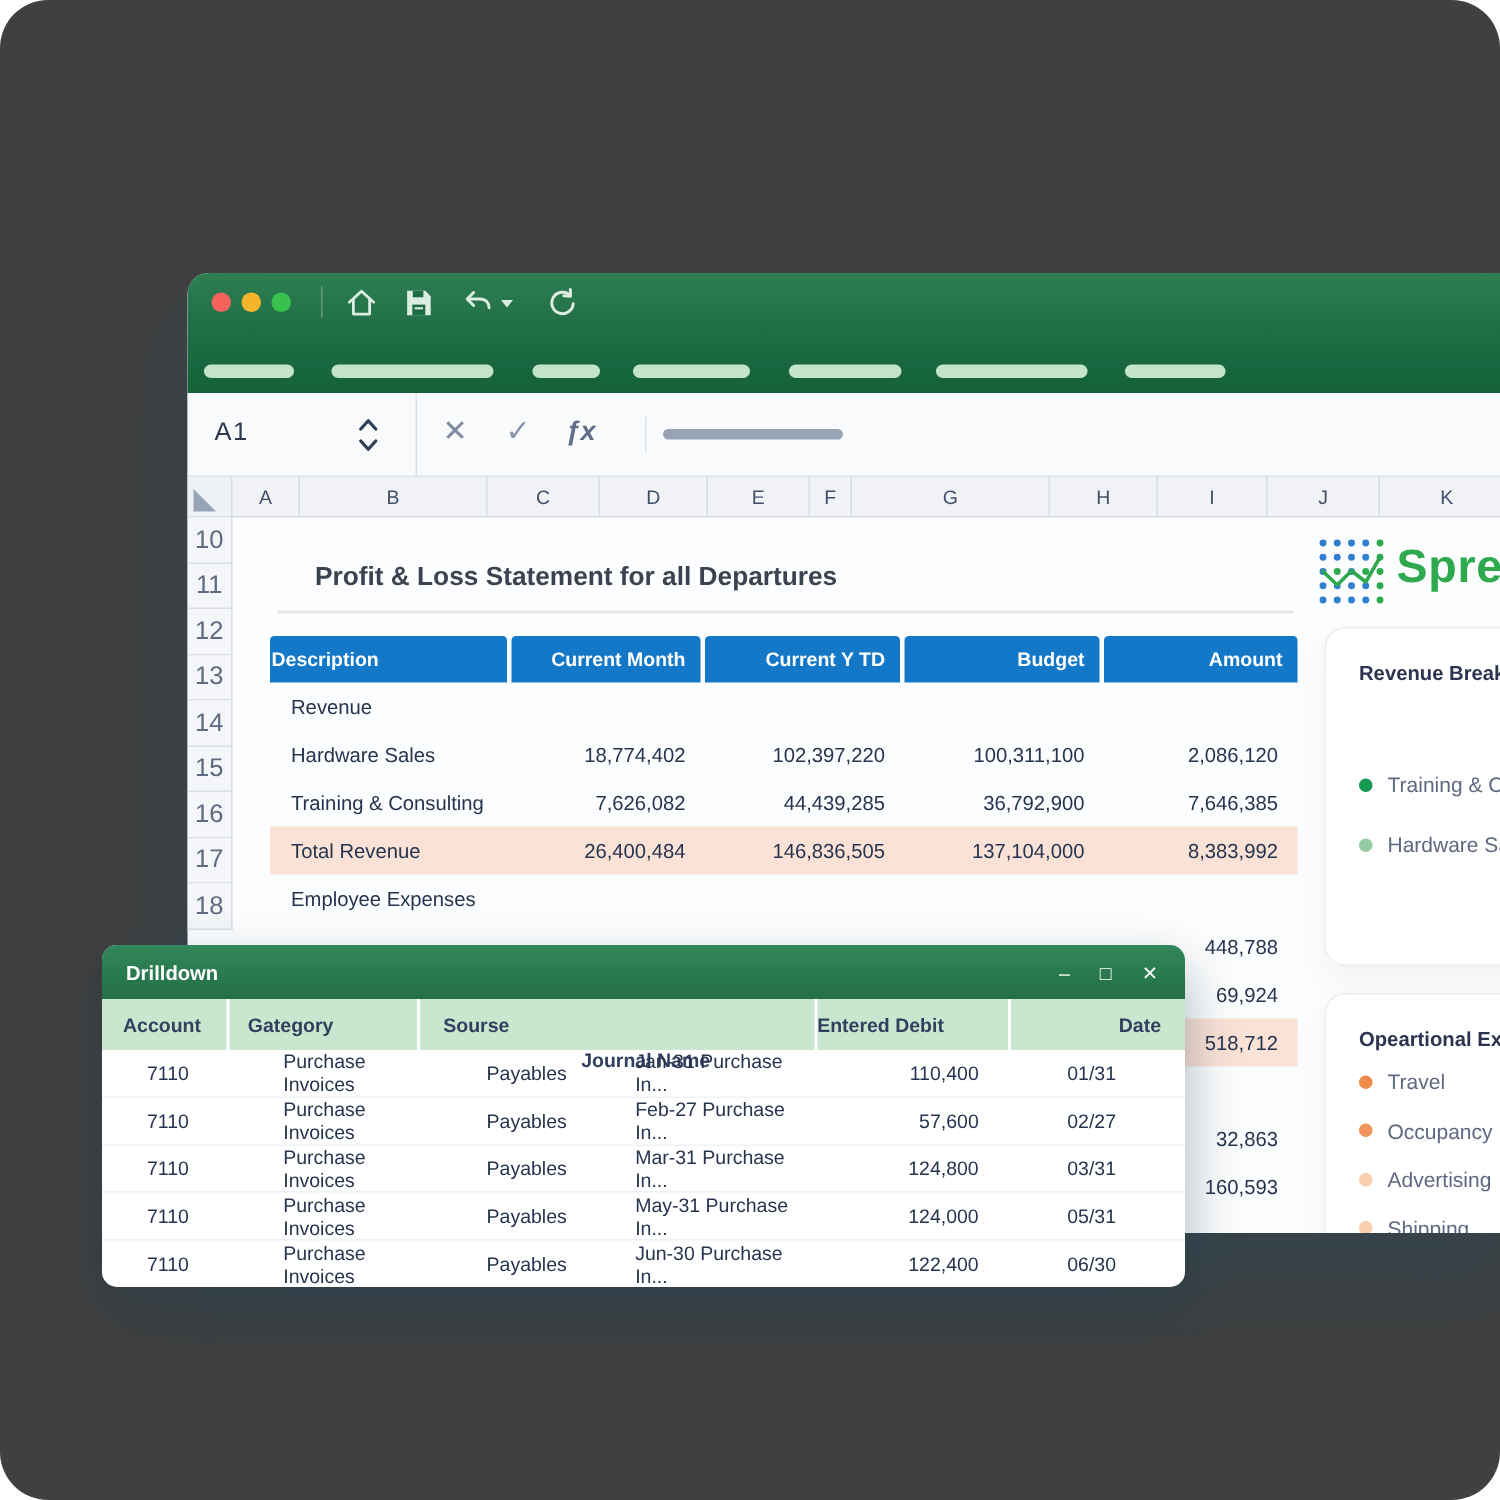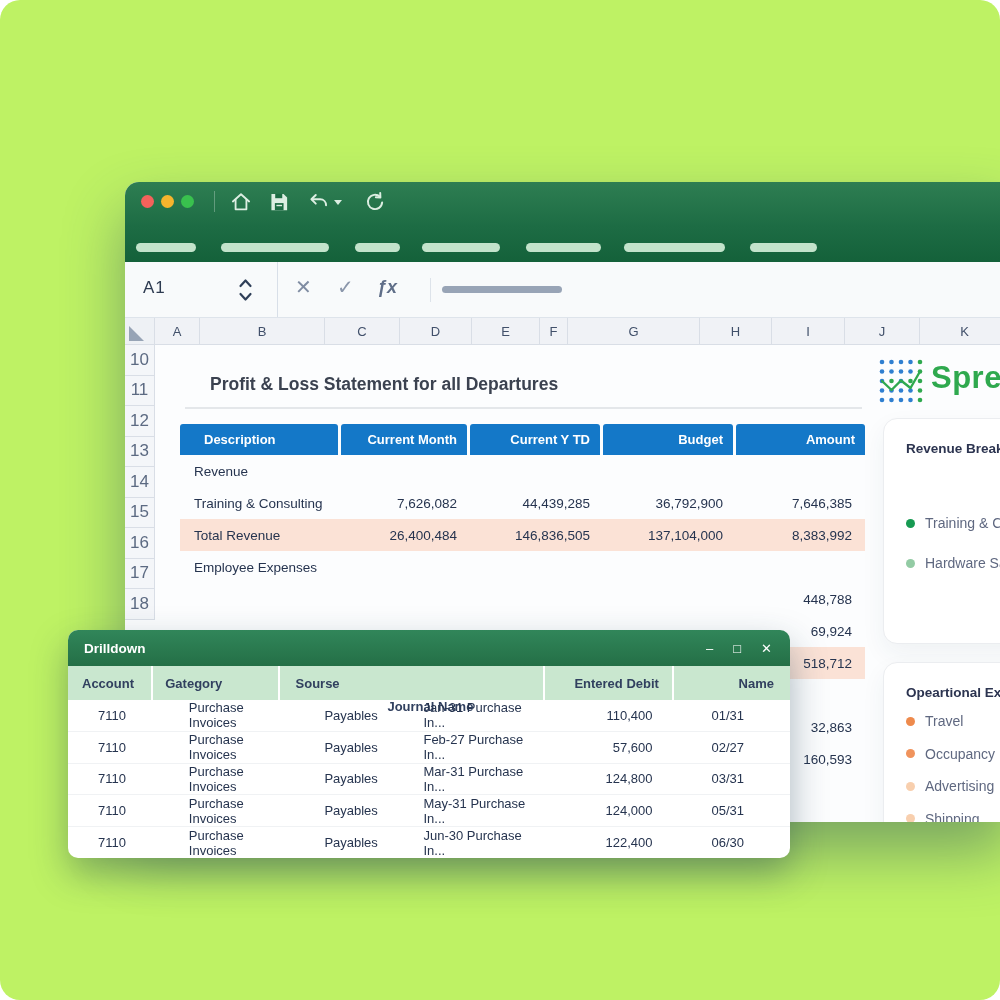--- a/index.html
+++ b/index.html
@@ -1,19 +1,19 @@
 <!DOCTYPE html>
 <html><head>
 <meta charset="utf-8">
 <style>
   * { margin:0; padding:0; box-sizing:border-box; }
   html,body { background:#ffffff; font-family:"Liberation Sans", sans-serif; }
   .canvas {
     position:relative; width:1000px; height:1000px;
-    background:#bef264; border-radius:20px; overflow:hidden;
+    background:#404040; border-radius:32px; overflow:hidden;
   }
 
   
   .main-window {
     position:absolute; left:125px; top:182px; width:885px; height:640px;
     background:#fcfdfe; border-radius:14px 0 0 14px; overflow:hidden;
     box-shadow:0 30px 60px rgba(38,74,96,.45);
   }
   .titlebar {
     position:absolute; left:0; top:0; right:0; height:80px;
@@ -67,21 +67,21 @@
     display:flex; align-items:center; justify-content:center; font-size:17px; color:#5c6a82; cursor:pointer; }
 
   
   .sheet-title { position:absolute; left:85px; top:192px; font-size:17.5px; font-weight:600; color:#3b4250; }
   .title-rule { position:absolute; left:60px; top:225px; width:677px; height:1.5px; background:#e4e7ea; }
 
   .pnl { position:absolute; left:55px; top:242px; width:685px; }
   .pnl-head { display:flex; height:31px; }
   .pnl-head > div { background:#1478c8; color:#ffffff; font-size:13px; font-weight:700;
     display:flex; align-items:center; border-radius:3px 3px 0 0; }
-  .pnl-head > div:nth-of-type(1){width:158px; padding-left:24px;}
+  .pnl-head > div:nth-of-type(1){width:158px; padding-left:1px;}
   .pnl-head > div:nth-of-type(2){width:126px; margin-left:3px; justify-content:flex-end; padding-right:10px;}
   .pnl-head > div:nth-of-type(3){width:130px; margin-left:3px; justify-content:flex-end; padding-right:10px;}
   .pnl-head > div:nth-of-type(4){width:130px; margin-left:3px; justify-content:flex-end; padding-right:10px;}
   .pnl-head > div:nth-of-type(5){width:129px; margin-left:3px; justify-content:flex-end; padding-right:10px;}
   .pnl-rows > div { display:flex; height:32px; align-items:center; font-size:13.5px; color:#26344f; }
   .pnl-rows > div.total { background:#fbe2d6; }
   .pnl-rows span { display:block; }
   .pnl-rows span:nth-of-type(1){width:161px; padding-left:14px;}
   .pnl-rows span:nth-of-type(2){width:129px; text-align:right; padding-right:13px;}
   .pnl-rows span:nth-of-type(3){width:133px; text-align:right; padding-right:13px;}
@@ -112,21 +112,21 @@
   .dd-title { font-size:13.5px; font-weight:700; padding-left:16px; flex:1; }
   .dd-controls { display:flex; align-items:center; gap:20px; padding-right:18px; }
   .dd-controls button { background:none; border:none; color:#ffffff; font-size:13px; cursor:pointer; line-height:1; padding:0; }
   .dd-head { height:34px; display:flex; background:#c9e7cf; }
   .dd-head > div { display:flex; align-items:center; font-size:13px; font-weight:700; color:#31405f; }
   .dd-head > div + div { border-left:2px solid #ffffff; }
   .dd-head > div:nth-of-type(1){width:88px; padding-left:14px;}
   .dd-head > div:nth-of-type(2){width:134px; padding-left:12px;}
   .dd-head > div:nth-of-type(3){width:97px; padding-left:16px;}
   .dd-head > div:nth-of-type(4){width:184px; padding-left:16px;margin-top:40px;}
-  .dd-head > div:nth-of-type(5){width:137px; justify-content:flex-end; padding-right:13px;}
+  .dd-head > div:nth-of-type(5){width:137px; padding-right:13px;}
   .dd-head > div:nth-of-type(6){width:125px; justify-content:flex-end; padding-right:16px;}
   .dd-rows { height:158px; display:flex; flex-direction:column; }
   .dd-rows > div { flex:1; display:flex; align-items:center; font-size:13px; color:#26344f; border-bottom:1px solid #f0f2f4; }
   .dd-rows > div:last-child { border-bottom:none; }
   .dd-rows span { display:block;margin-left:16px; }
   .dd-rows span:nth-of-type(1){width:88px; padding-left:14px;}
   .dd-rows span:nth-of-type(2){width:134px; padding-left:12px;}
   .dd-rows span:nth-of-type(3){width:95px; padding-left:16px;}
   .dd-rows span:nth-of-type(4){width:156px; padding-left:16px;}
   .dd-rows span:nth-of-type(5){width:124px; text-align:right; padding-right:13px;}
@@ -297,20 +297,27 @@
       <div class="pnl-rows">
 
           <div class="section">
             <span>Revenue</span>
             <span></span>
             <span></span>
             <span></span>
             <span></span>
           </div>
 
+          <div>
+            <span>Hardware Sales</span>
+            <span>18,774,402</span>
+            <span>102,397,220</span>
+            <span>100,311,100</span>
+            <span>2,086,120</span>
+          </div>
 
           <div>
             <span>Training &amp; Consulting</span>
             <span>7,626,082</span>
             <span>44,439,285</span>
             <span>36,792,900</span>
             <span>7,646,385</span>
           </div>
 
           <div class="total">
@@ -476,21 +483,21 @@
         <div>
           <span>Sourse</span>
         </div>
         <div>
           <span>Journal Name</span>
         </div>
         <div>
           <span>Entered Debit</span>
         </div>
         <div>
-          <span>Name</span>
+          <span>Date</span>
         </div>
       </div>
     <div class="dd-rows">
 
         <div>
           <span>7110</span>
           <span>Purchase Invoices</span>
           <span>Payables</span>
           <span>Jan-31 Purchase In...</span>
           <span>110,400</span>

